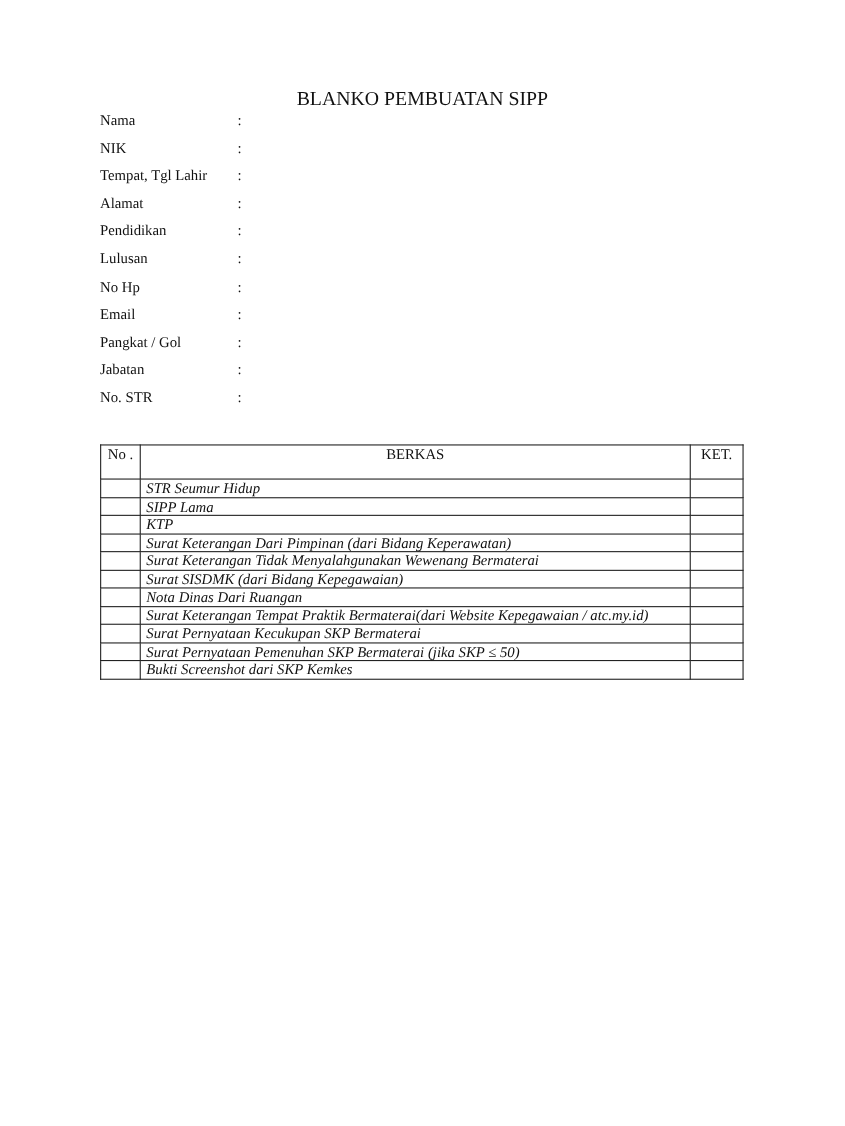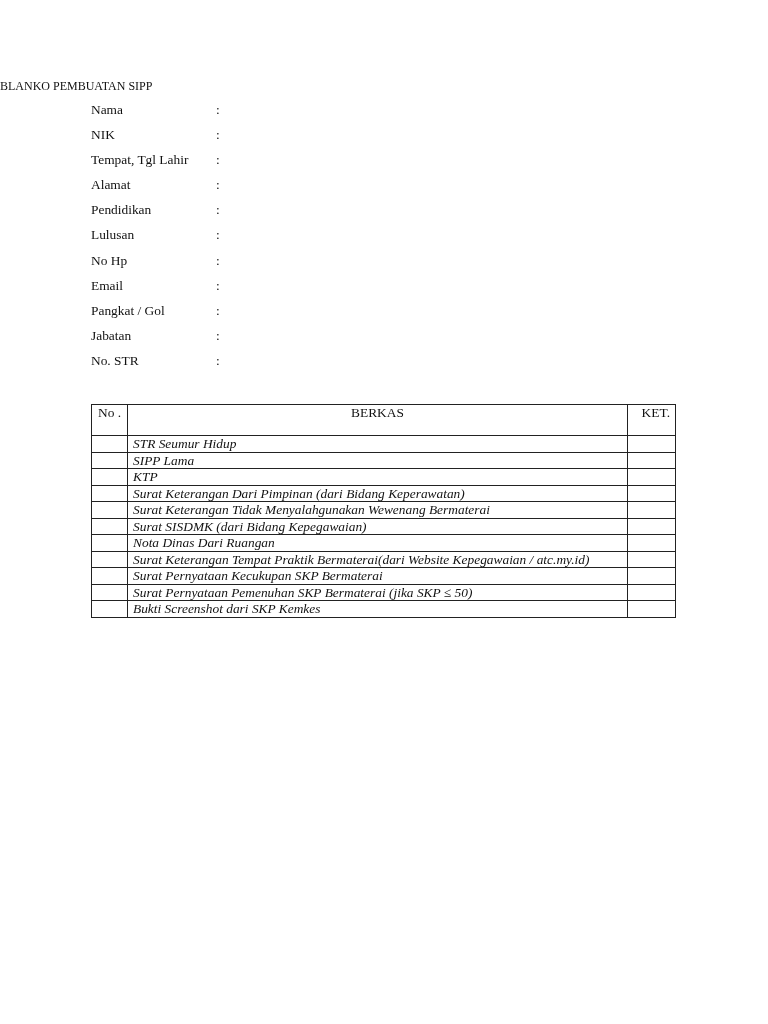--- a/index.html
+++ b/index.html
@@ -1,29 +1,29 @@
 <!DOCTYPE html>
 <html><head>
 <meta charset="utf-8">
 <style>
   html, body { margin:0; padding:0; background:#ffffff; }
   body { width:768px; height:1024px; position:relative; overflow:hidden;
          font-family:"Liberation Serif", serif; color:#111; font-size:13.4px; }
-  .title { position:absolute; top:79px; left:0; width:768px; font-size:12px; }
+  .title { position:absolute; top:79px; left:0; width:768px; text-align:center; font-size:18px; }
   .fields { position:absolute; top:102px; left:91px; }
   .field { height:25.1px; position:relative; }
   .field .lbl { position:absolute; left:0; top:0; white-space:nowrap; }
   .field .colon { position:absolute; left:125px; top:0; }
   table.berkas { position:absolute; top:404px; left:91px; width:585px;
          border-collapse:collapse; font-size:13.4px; }
   table.berkas td, table.berkas th { border:1px solid #222; padding:0 5px; vertical-align:top;
          font-weight:normal; line-height:15.5px; }
   th.no { width:25px; padding:0 2px; line-height:15.5px; }
   th.berkas-h { text-align:center; }
-  th.ket { width:37px; text-align:right; }
+  th.ket { width:37px; text-align:center; }
   .hdr td, .hdr th { height:30px; }
   td.item { padding-left:5px;font-style:italic; }
 </style>
 </head>
 <body>
 
 <div class="title">BLANKO PEMBUATAN SIPP</div>
 
 <div class="fields">
   <div class="field">

